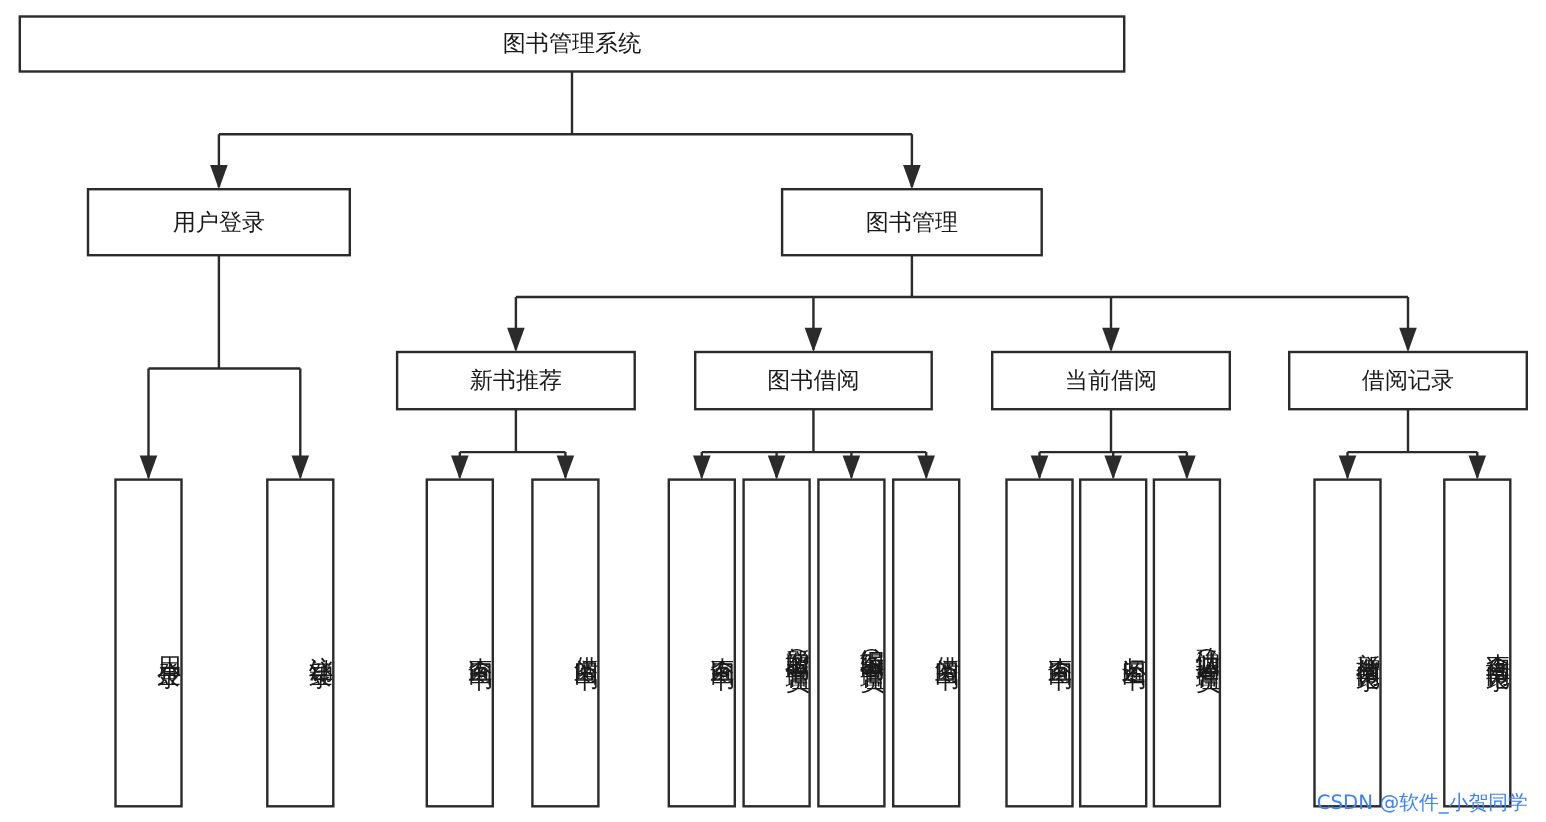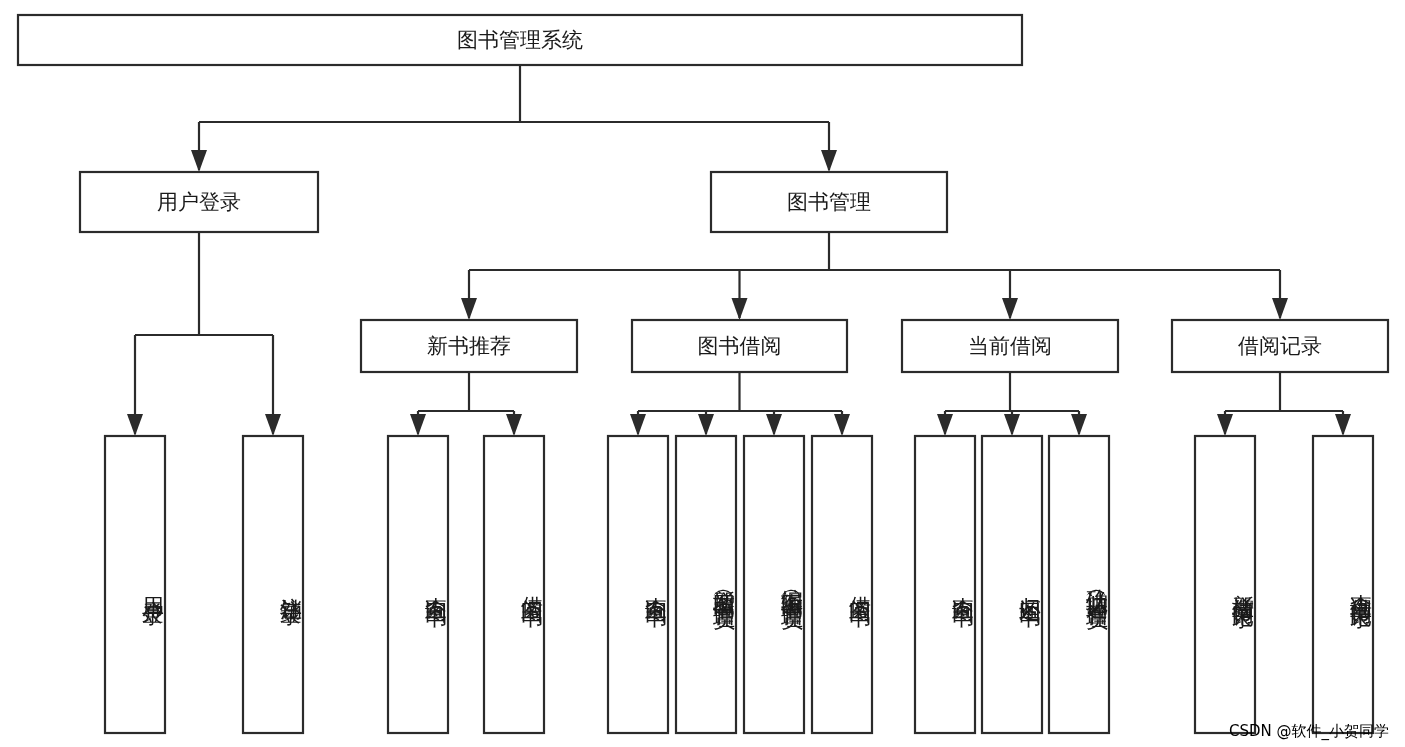--- a/index.html
+++ b/index.html
@@ -60,22 +60,22 @@
     align-items: flex-start;
     justify-content: center;
     white-space: nowrap;
     user-select: none;
   }
   .watermark {
     position: absolute;
     right: 8px;
     bottom: 6px;
     font-family: "DejaVu Sans", "Liberation Sans", sans-serif;
-    font-size: 15px;
-    color: #000000;
+    font-size: 18px;
+    color: #3b82f6;
     white-space: nowrap;
   }
 </style>
 </head>
 <body>
 
 <div id="canvas">
 
   <svg class="diagram" viewBox="0 0 1405 747">
     <g id="connectors-layer">

